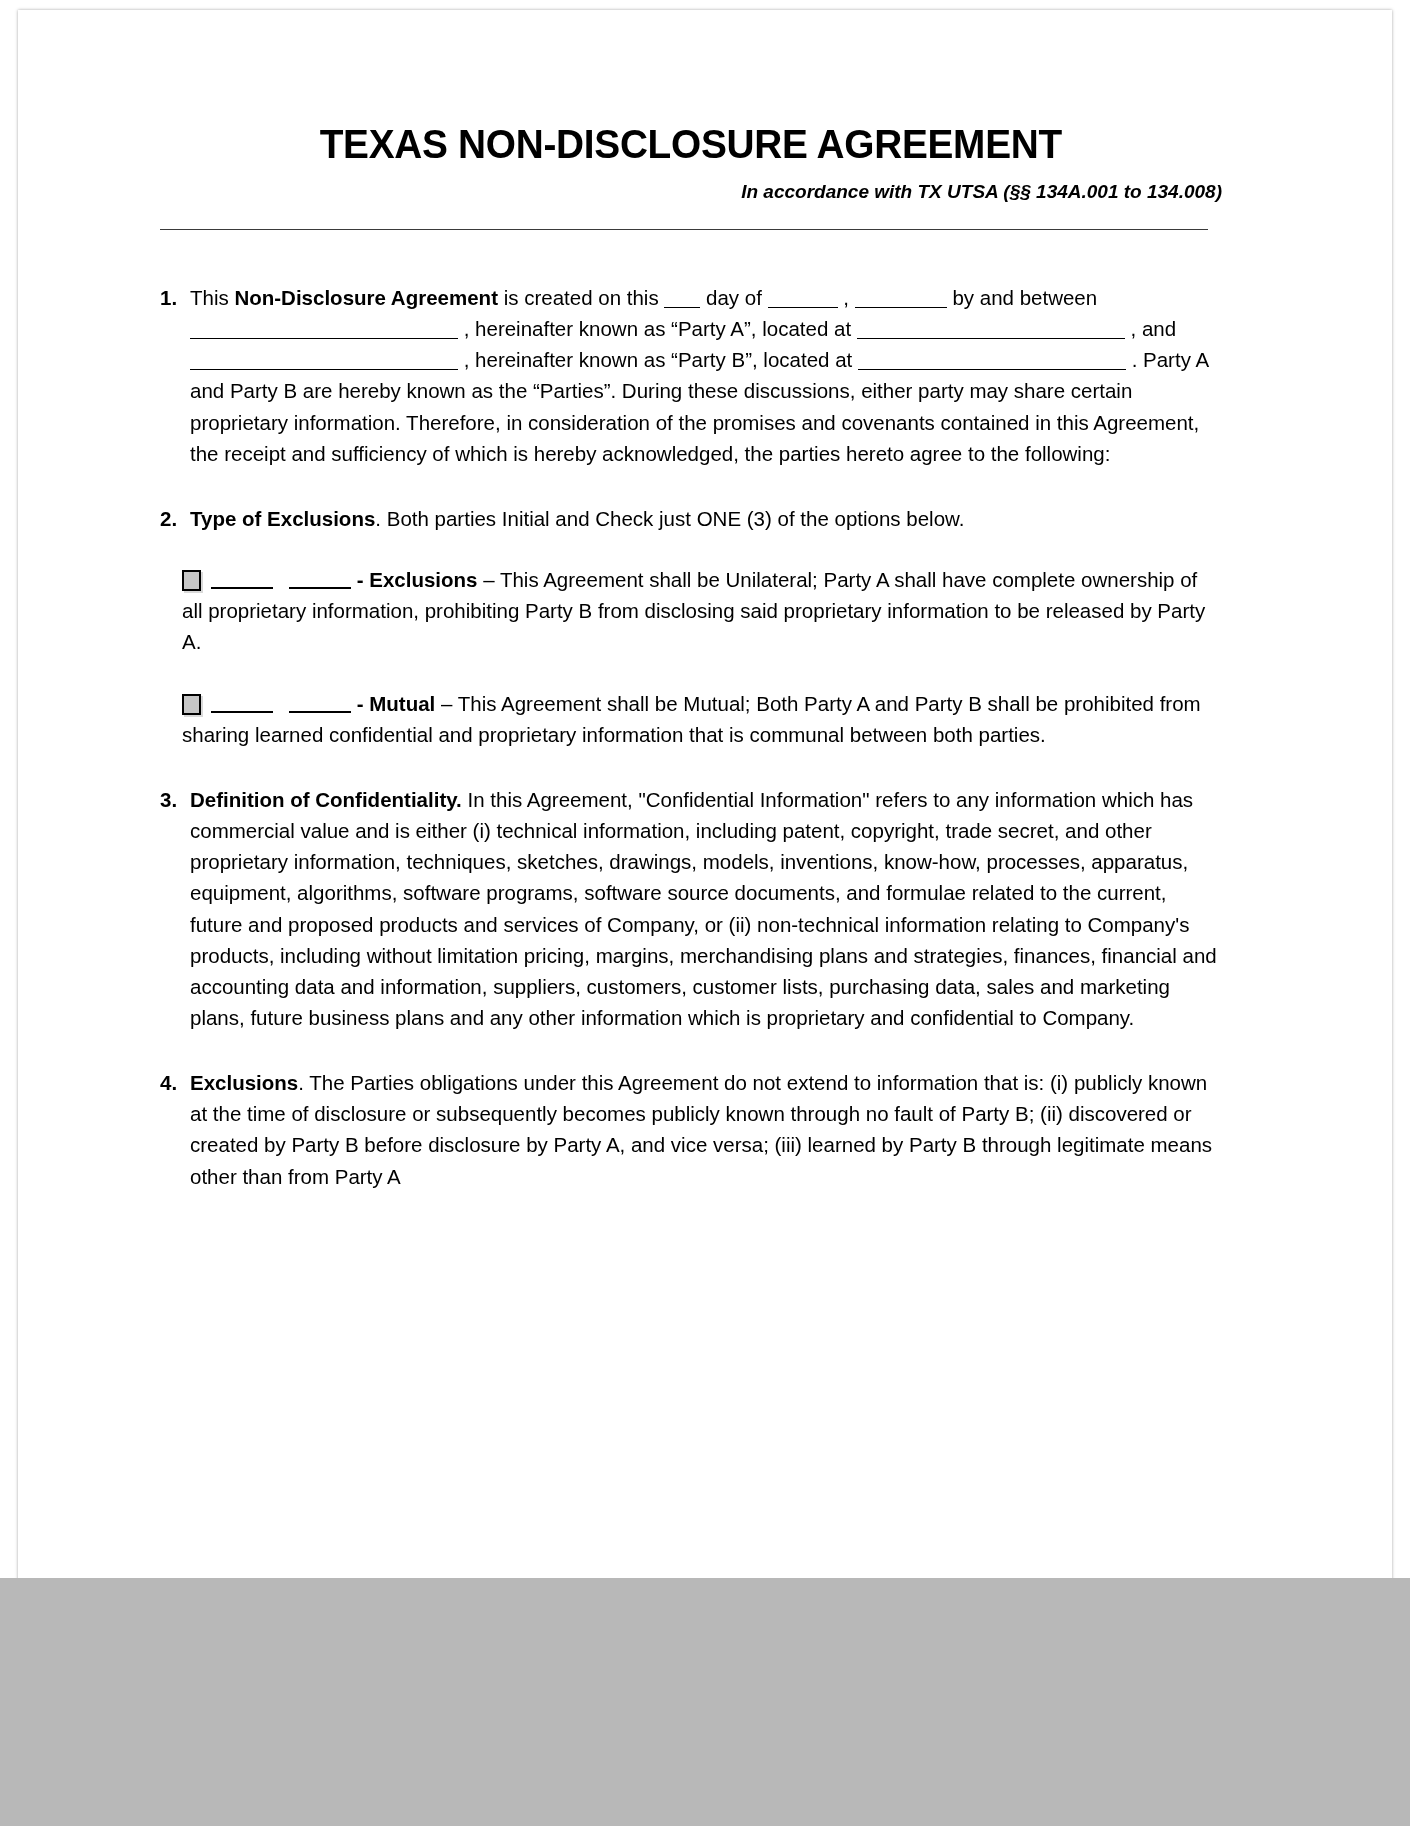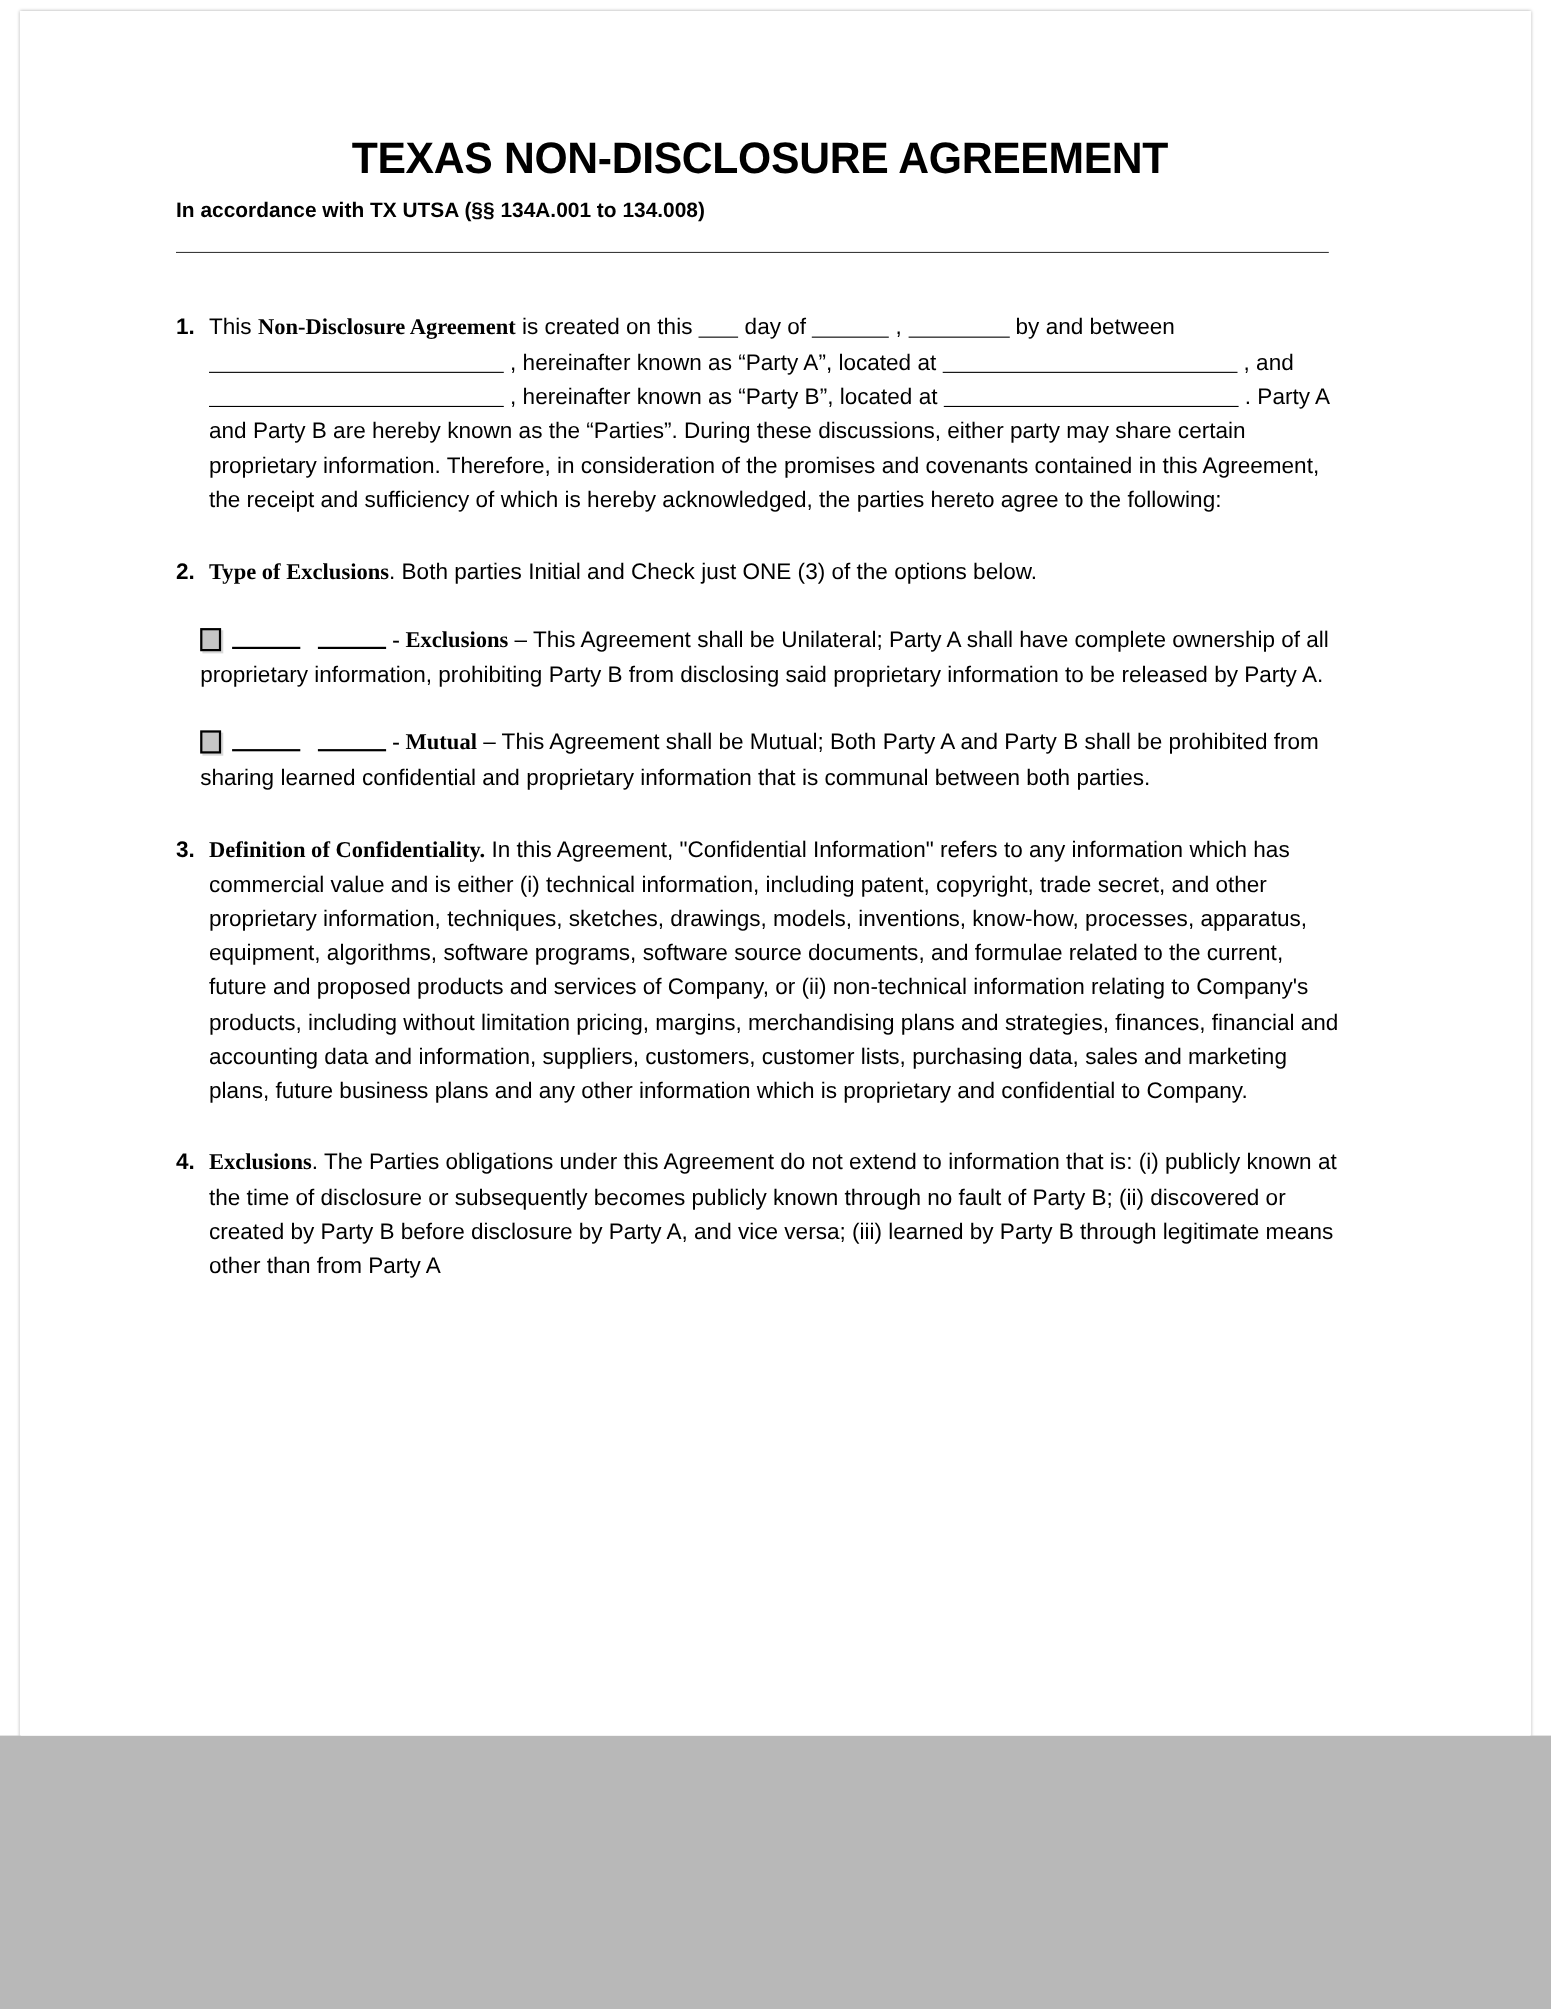--- a/index.html
+++ b/index.html
@@ -43,22 +43,23 @@
     text-align: center;
     letter-spacing: -0.3px;
     color: #000;
     margin: 0;
     padding: 0 0 0 14px;
     font-stretch: condensed;
     transform: scaleX(0.97);
   }
   .doc-subtitle {
     font-size: 19px;
+    font-style: italic;
     font-weight: bold;
-    text-align: left;
+    text-align: right;
     color: #000;
     margin: 14px 0 0 0;
     padding: 0 0 0 14px;
   }
   .rule {
     border: 0;
     border-top: 1.6px solid #3a3a3a;
     margin: 26px 14px 0 14px;
   }
 
@@ -75,21 +76,21 @@
     font-weight: bold;
     padding-left: 14px;
     box-sizing: border-box;
   }
   .clause-body {
     flex: 1 1 auto;
     text-align: left;
   }
   .clause-1 { margin-top: 52px; }
 
-  b, strong { font-weight: bold; font-family: Liberation Serif, serif; }
+  b, strong { font-weight: bold; }
 
   
   .bl {
     display: inline-block;
     border-bottom: 1.7px solid #000;
     vertical-align: -3px;
     height: 17px;
   }
   .bl-xs { width: 36px; }
   .bl-s  { width: 92px; }

